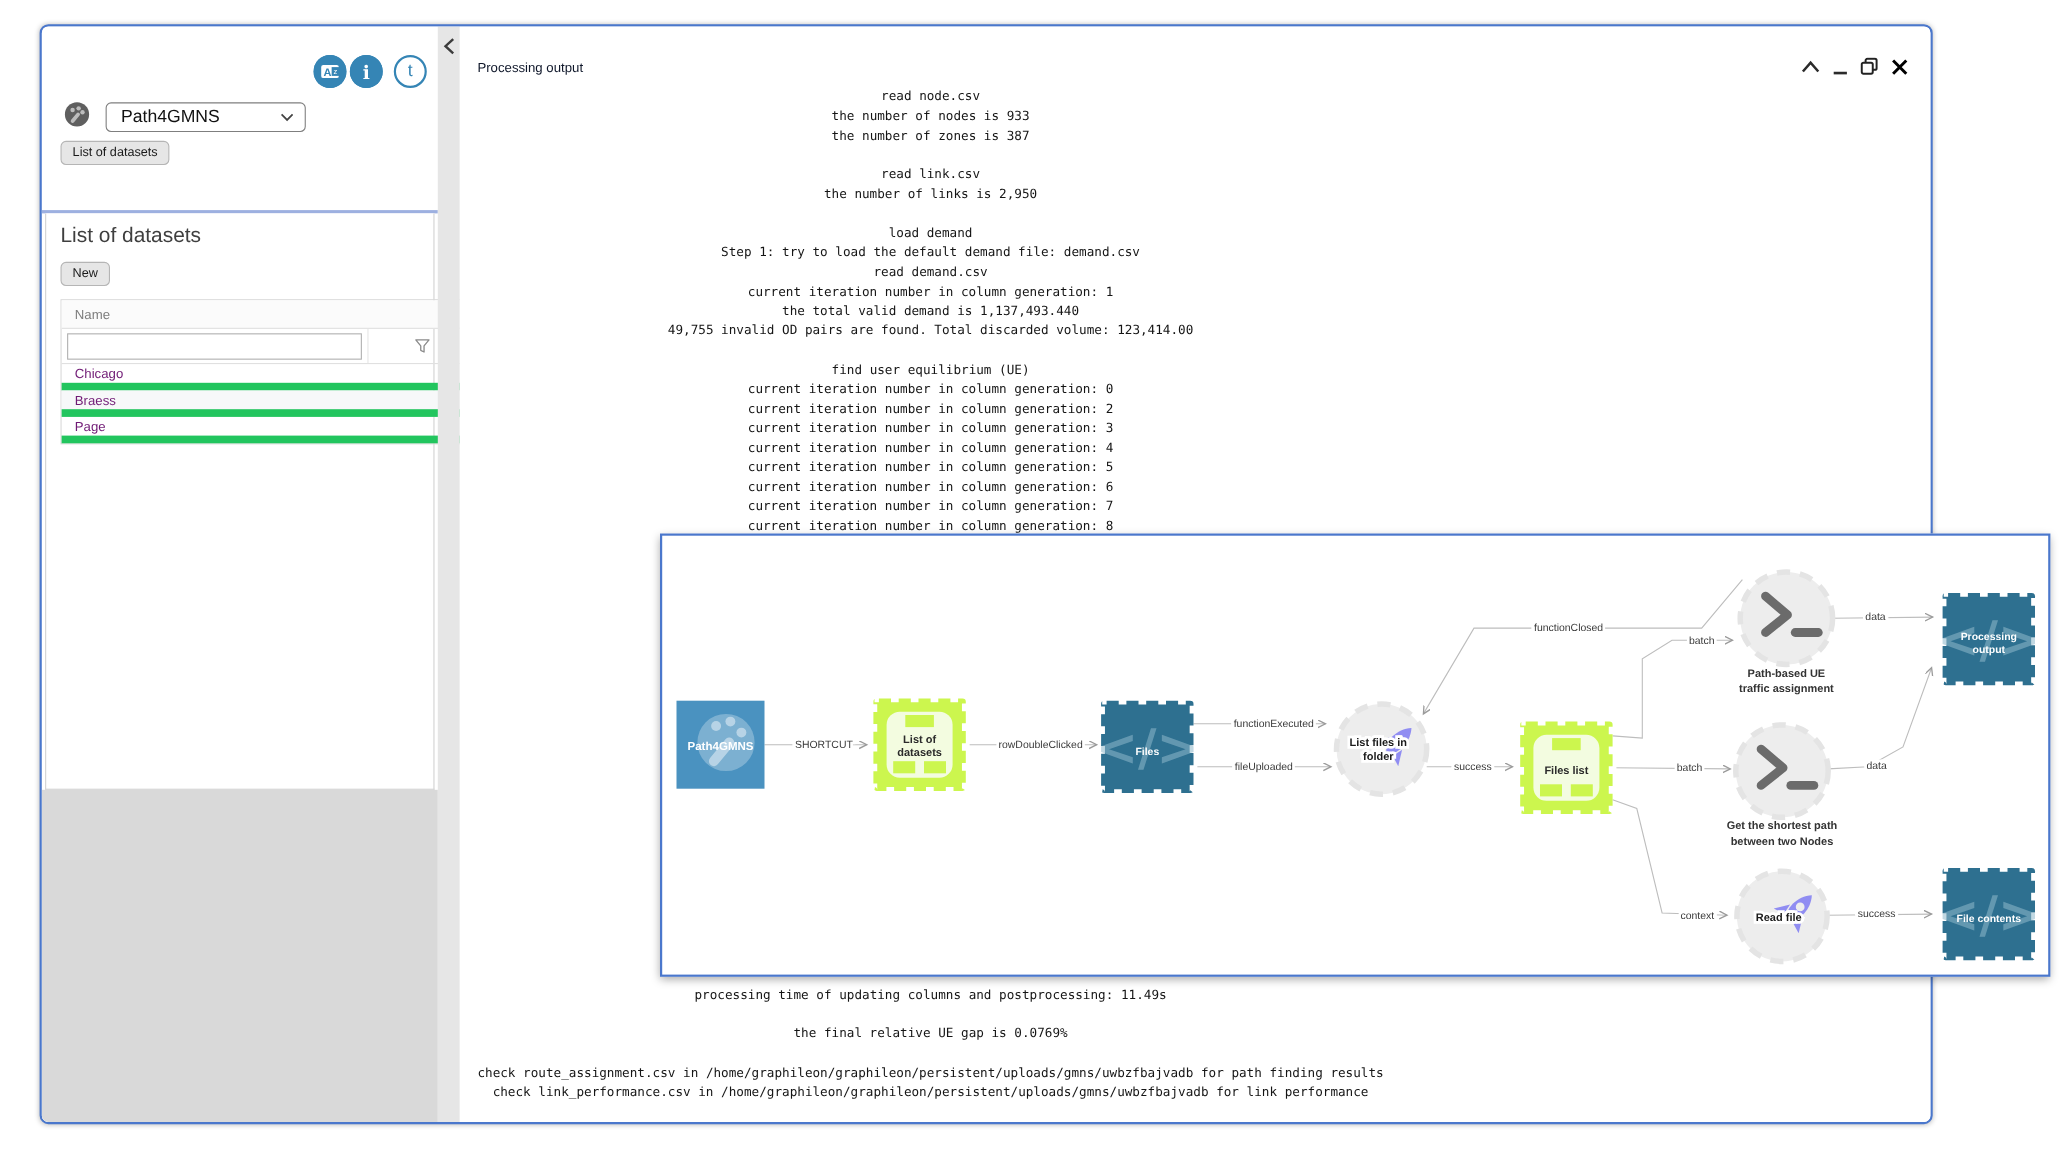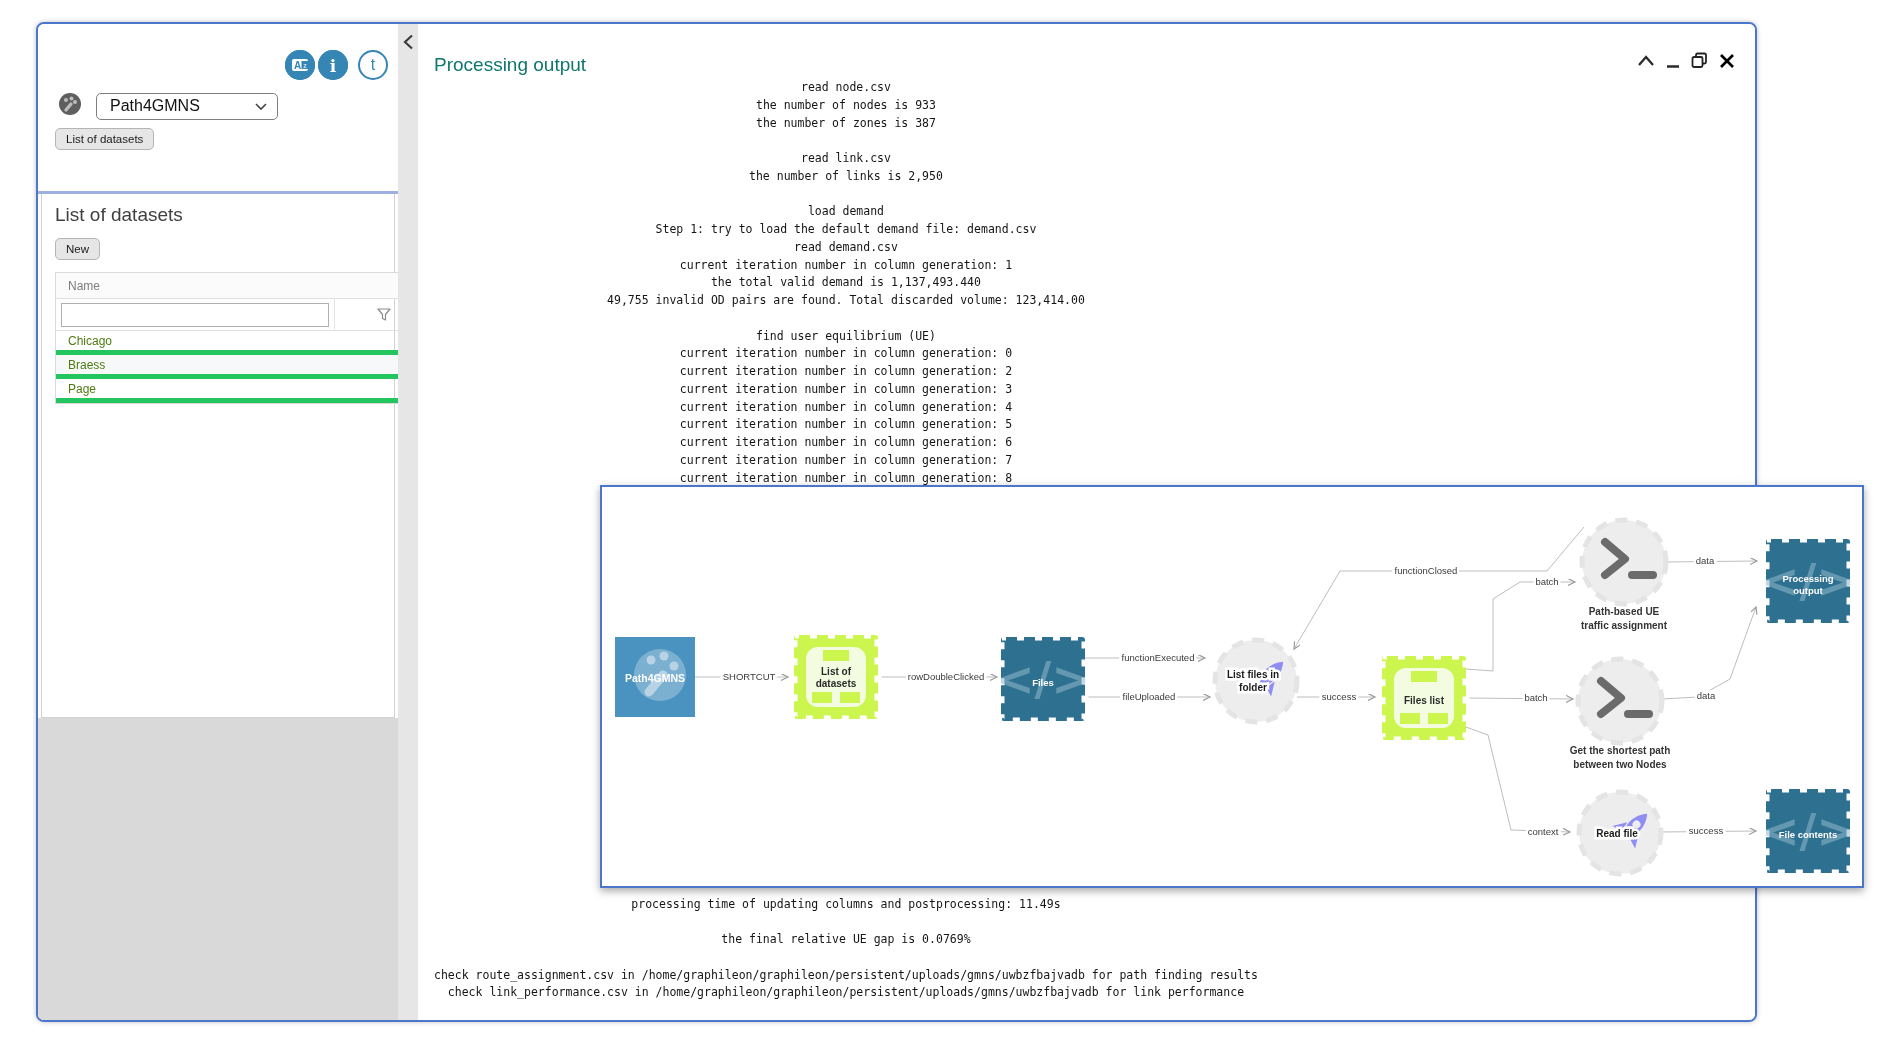--- a/index.html
+++ b/index.html
@@ -29,38 +29,38 @@
     border:1px solid #d2d2d2;border-top:none;}
   .panel-title{position:absolute;left:13px;top:10px;font-size:19px;color:#3f3f3f;}
   .new-btn{position:absolute;left:13px;top:44px;}
   .grid{position:absolute;left:13px;top:78px;width:378px;border:1px solid #d9d9d9;font-size:12px;}
   .grid-head{height:26px;display:flex;align-items:center;padding-left:12px;color:#7d7d7d;
     background:#fbfbfb;border-bottom:1px solid #e0e0e0;}
   .grid-filter{height:32px;display:flex;align-items:center;border-bottom:1px solid #e0e0e0;}
   .grid-filter input{margin-left:5px;width:268px;height:24px;border:1px solid #b0b0b0;outline:none;
     font-size:12px;padding:0 6px;font-family:"Liberation Sans",sans-serif;}
   .filter-cell{flex:1;height:100%;display:flex;align-items:center;justify-content:center;border-left:1px solid #e6e6e6;margin-left:5px;cursor:pointer;}
-  .grid-row{height:24px;display:flex;align-items:center;padding-left:12px;color:#4d7c0f;
-    border-bottom:5px solid #22c55e;cursor:pointer;}
+  .grid-row{height:24px;display:flex;align-items:center;padding-left:12px;color:#701a75;
+    border-bottom:7px solid #22c55e;cursor:pointer;}
   .grid-row:nth-child(even){background:#f7f8f9;}
   .pager{position:absolute;left:0;bottom:0;width:100%;height:44px;border-top:1px solid #e0e0e0;
     display:flex;align-items:center;justify-content:flex-end;padding-right:36px;
     font-size:11px;color:#555;gap:14px;}
   .pager .nav{color:#777;cursor:pointer;padding:0 2px;font-size:11px;}
   .pager .range{margin-right:24px;}
   .sidebar-gray{position:absolute;left:0;top:694px;width:100%;bottom:0;background:#d9d9d9;}
 
   
   .gutter{width:20px;flex:none;background:#e6e6e6;position:relative;}
   .collapse{position:absolute;top:8px;left:2px;width:16px;height:20px;display:flex;
     align-items:center;justify-content:center;cursor:pointer;color:#3c3c3c;}
 
   
   .main{flex:1;background:#fff;position:relative;}
-  .main-title{position:absolute;left:16px;top:30px;font-size:19px;color:#0f766e;}
+  .main-title{position:absolute;left:16px;top:30px;font-size:12px;color:#0f172a;}
   .win-controls{position:absolute;top:28px;right:20px;display:flex;align-items:center;gap:11px;}
   .wc{cursor:pointer;display:flex;align-items:center;}
   .console{position:absolute;left:16px;top:55px;margin:0;font-family:"DejaVu Sans Mono",monospace;
     font-size:11.5px;line-height:17.75px;color:#151515;white-space:pre;text-align:center;}
 
   
   .overlay{position:absolute;left:600px;top:485px;width:1264px;height:403px;background:#fff;
     border:2px solid #4a77cc;box-shadow:0 3px 8px rgba(0,0,0,.35);z-index:10;}
   .overlay svg{display:block;}
 </style>

